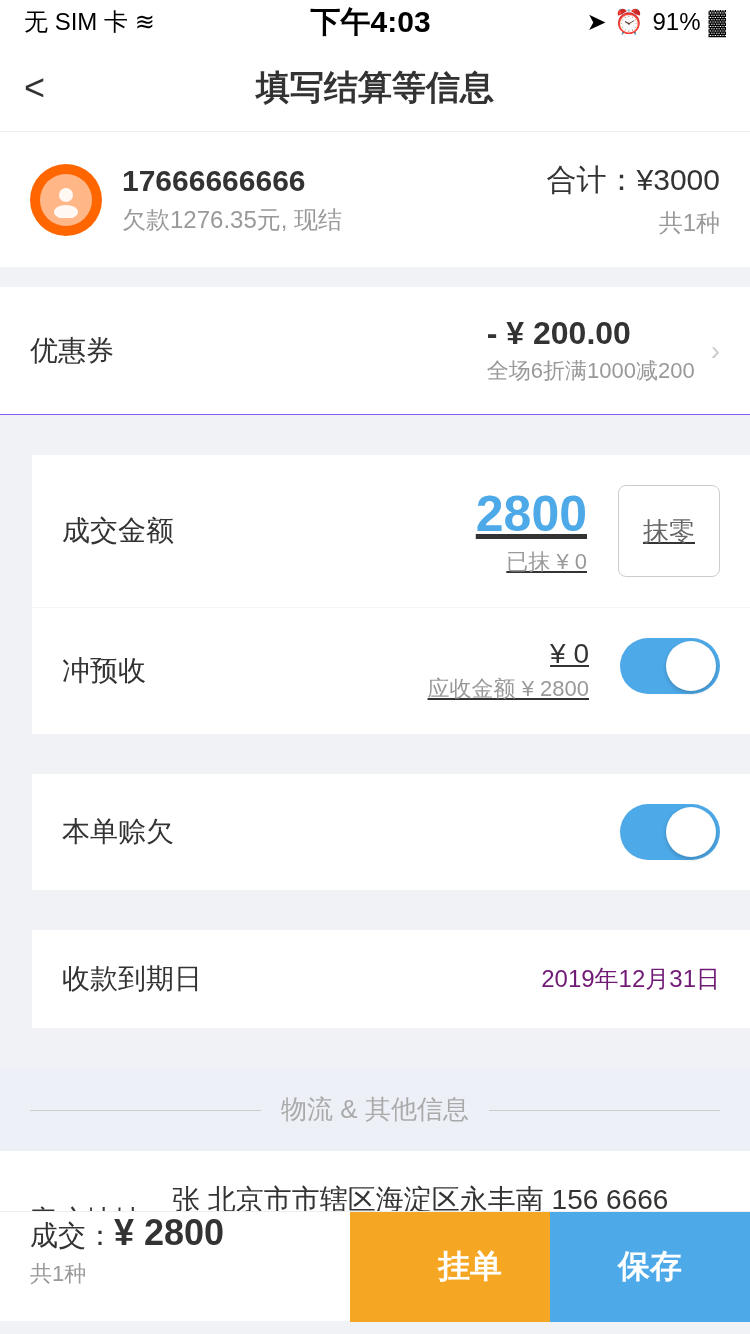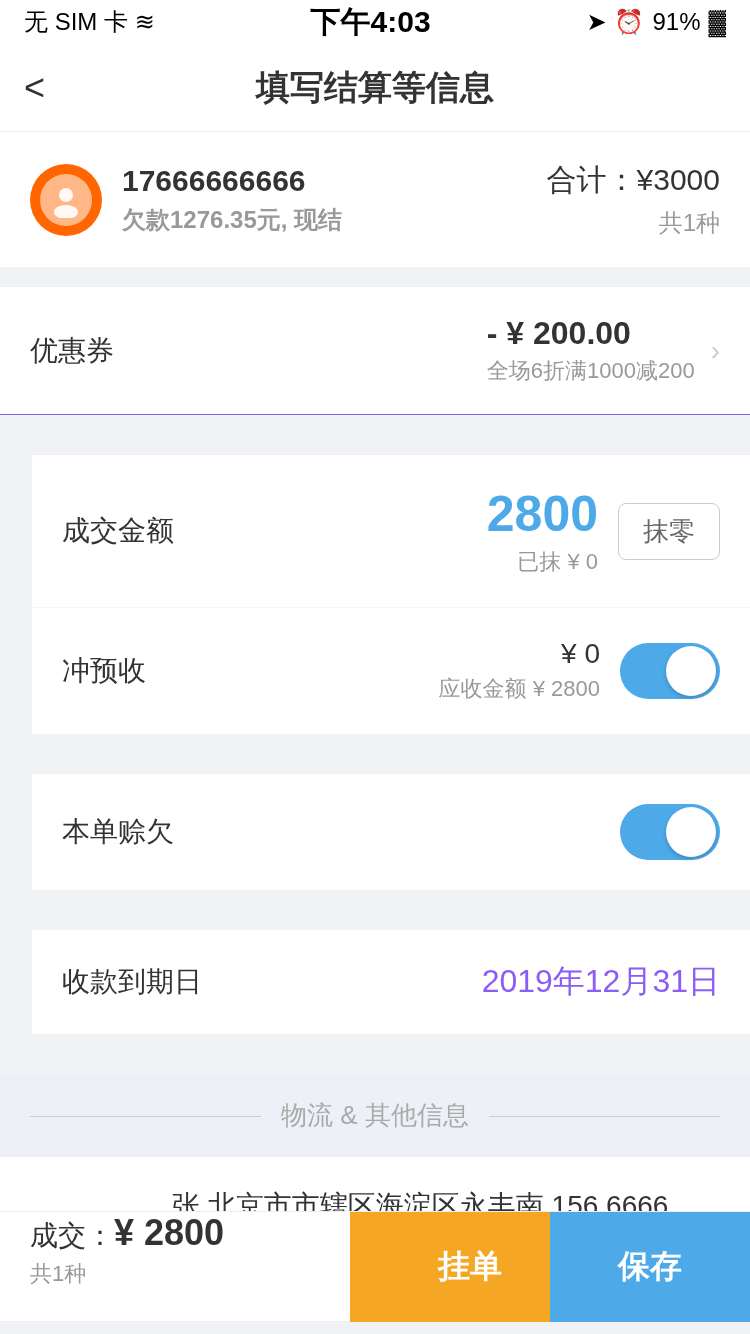--- a/index.html
+++ b/index.html
@@ -81,21 +81,21 @@
       height: 52px;
       border-radius: 50%;
       background: #fff8;
       display: flex;
       align-items: center;
       justify-content: center;
       color: #fff;
       font-size: 32px;
     }
     .user-info-name { font-size: 30px; font-weight: 600; color: #333; }
-    .user-info-sub { font-size: 24px; color: #999; margin-top: 6px; font-weight: bold; }
+    .user-info-sub { font-size: 24px; color: #999; margin-top: 6px; }
     .user-card-right { text-align: right; }
     .user-card-total { font-size: 30px; color: #333; }
     .user-card-count { font-size: 24px; color: #999; margin-top: 6px; }
 
     
     .coupon-row {
       background: #fff;
       padding: 28px 30px;
       display: flex;
       align-items: center;
@@ -119,21 +119,21 @@
     
     .row {
       padding: 30px 30px;
       display: flex;
       align-items: center;
       justify-content: space-between;
       border-bottom: 1px solid #f5f5f5;
     }
     .row:last-child { border-bottom: none; }
     .row-label { font-size: 28px; color: #333; }
-    .row-right { display: flex; align-items: center; gap: 20px; }
+    .row-right { display: flex; gap: 31px; text-decoration: underline; }
 
     
     .amount-big { font-size: 50px; color: #4da9e8; font-weight: 600; }
     .amount-sub { font-size: 22px; color: #999; text-align: right; margin-top: 4px; }
 
     
     .btn-round {
       border: 1px solid #ccc;
       border-radius: 8px;
       padding: 10px 24px;
@@ -348,21 +348,21 @@
         </div>
       </div>
     </div>
   </div>
 
   <div class="section-divider"></div>
 
   <div class="section-white">
     <div class="row">
       <span class="row-label">收款到期日</span>
-      <span style="font-size:32px;color:#8b5cf6;">2019年12月31日</span>
+      <span style="font-size:24px;color:#701a75;">2019年12月31日</span>
     </div>
   </div>
 
   <div class="section-divider"></div>
 
   <div class="logistics-header">
     <div class="logistics-header-line"></div>
     <span class="logistics-header-label">物流 &amp; 其他信息</span>
   </div>
 

